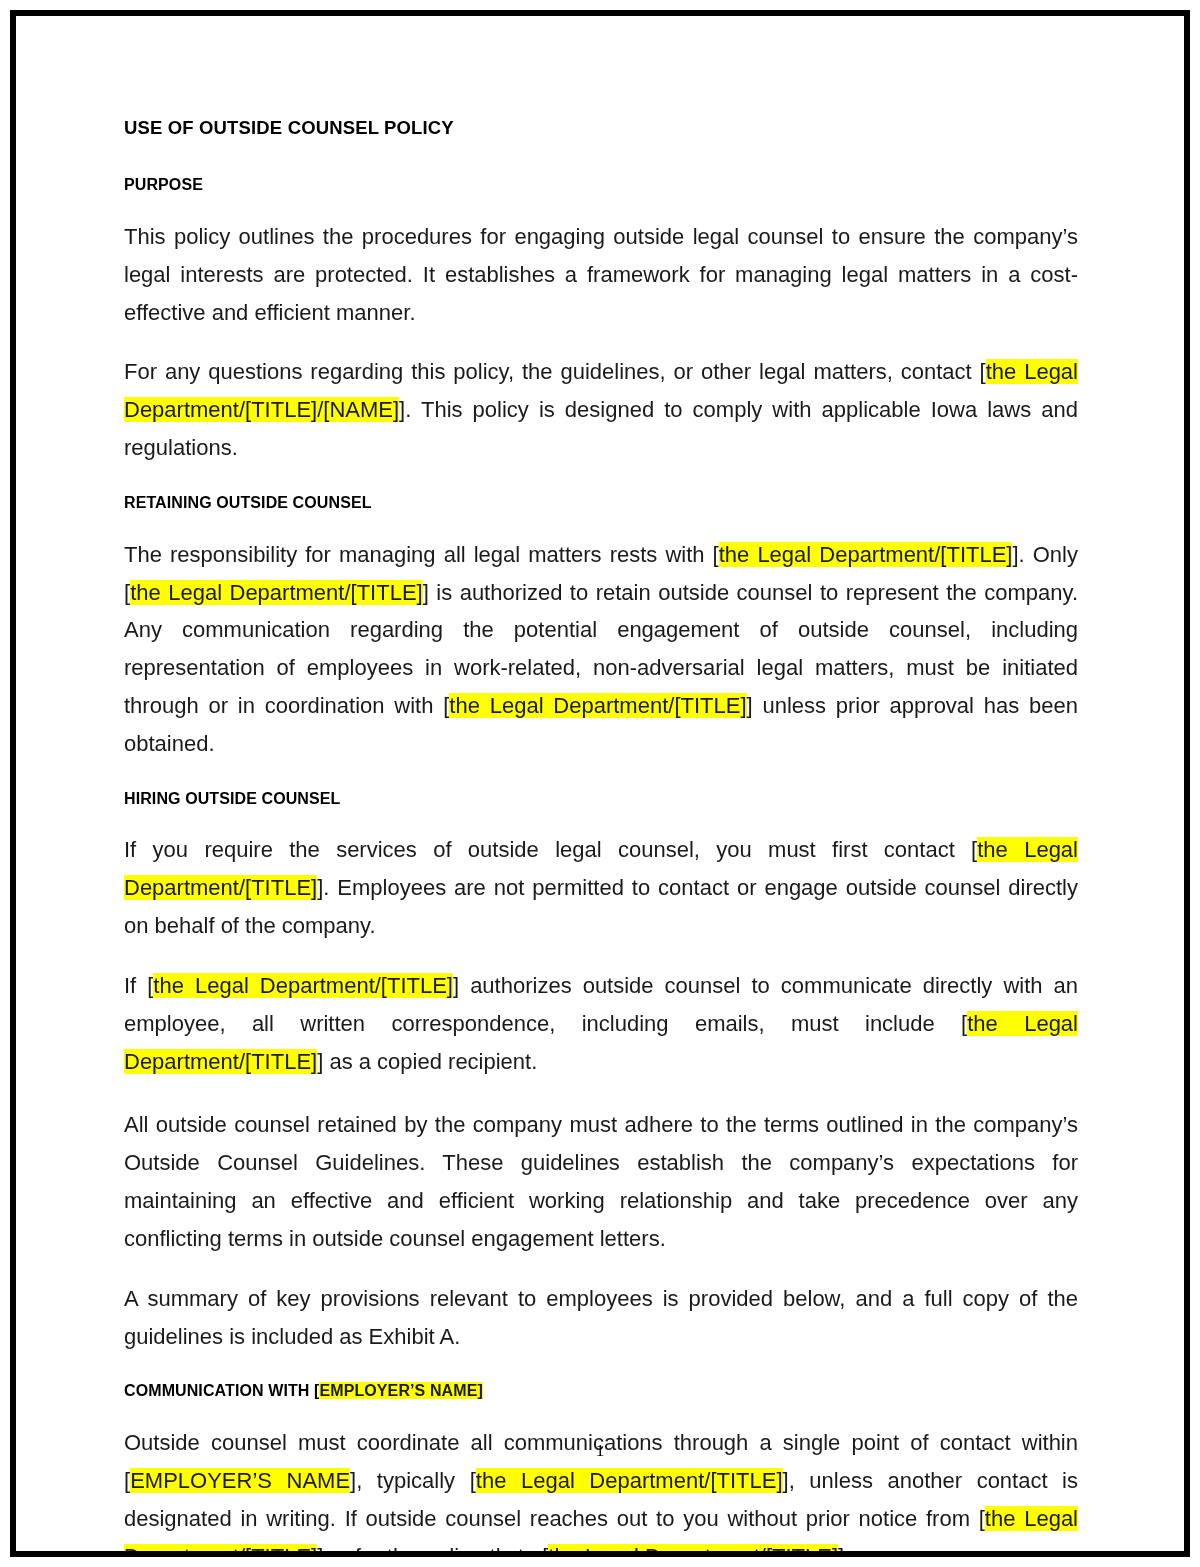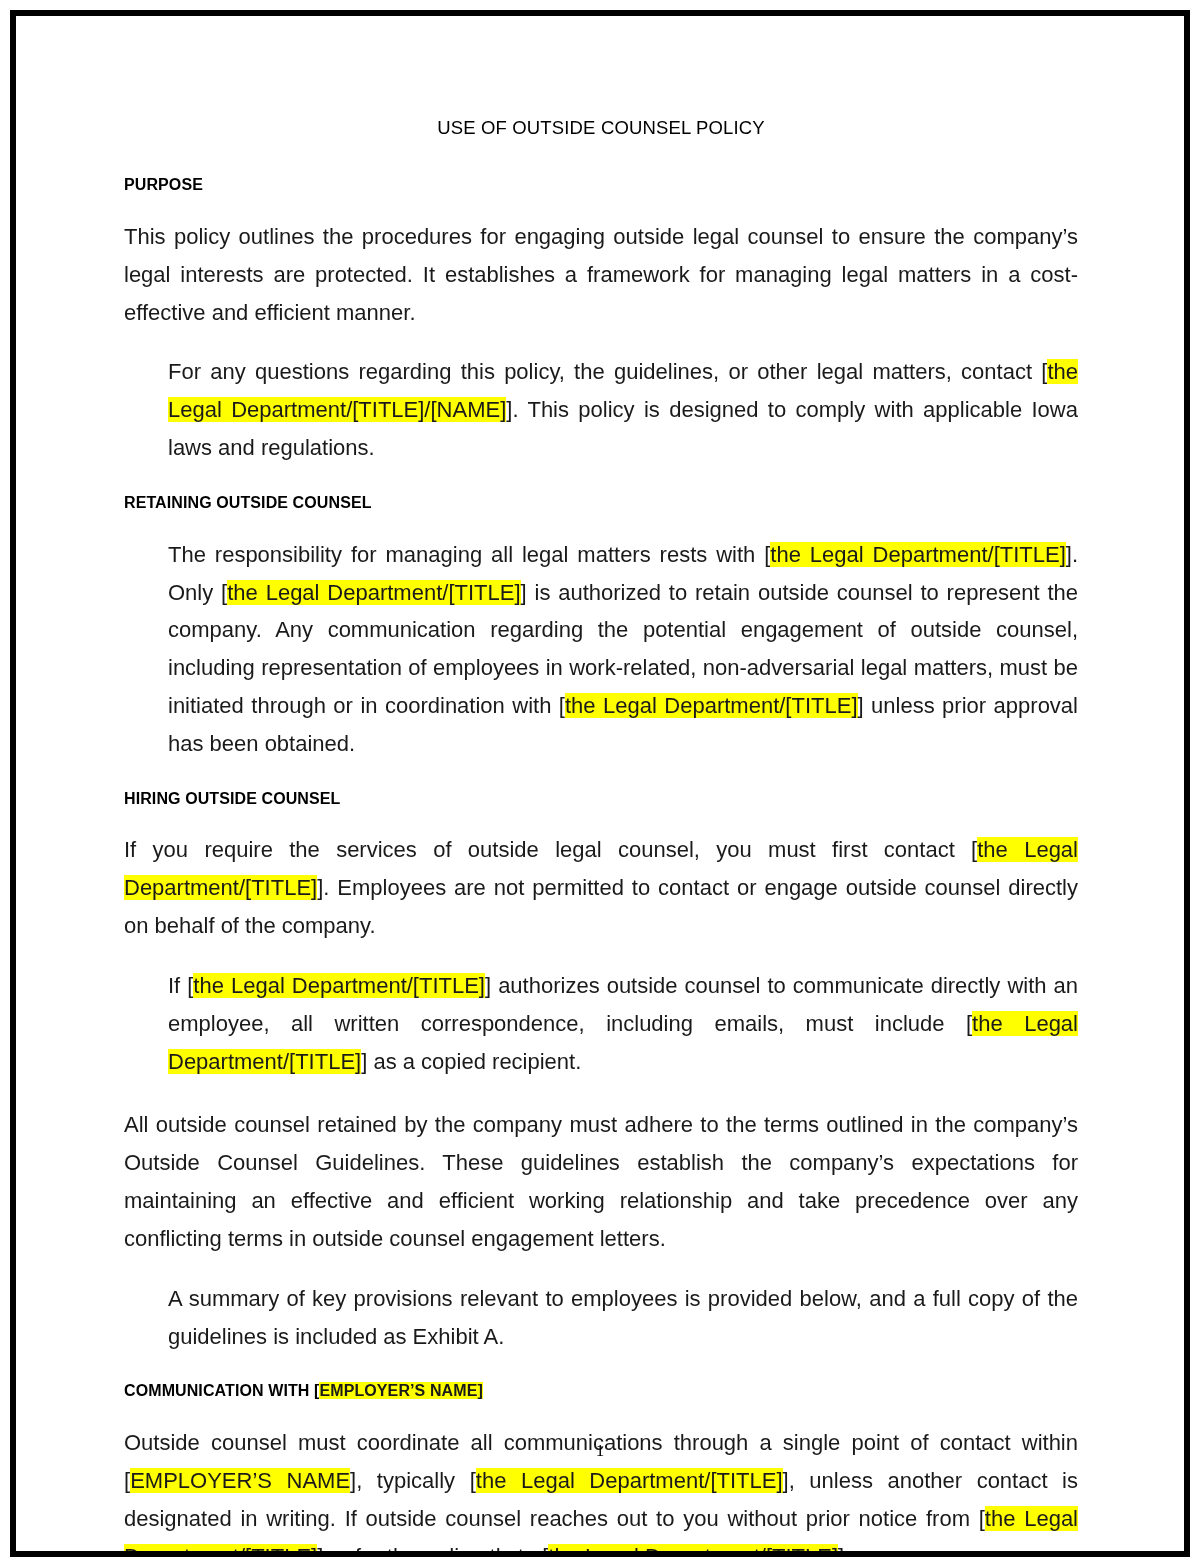--- a/index.html
+++ b/index.html
@@ -34,22 +34,22 @@
 
   
   #doc-body {
     position: absolute;
     left: 108px;
     top: 100px;
     width: 954px;
   }
 
   .doc-title {
-    text-align: center;
-    font-weight: normal;
+    text-align: left;
+    font-weight: bold;
     font-size: 18.5px;
     letter-spacing: 0.15px;
     color: #000000;
     margin: 0 0 36px 0;
     line-height: 1.25;
   }
 
   .section-heading {
     font-weight: bold;
     font-size: 16px;
@@ -63,21 +63,20 @@
     font-size: 22px;
     color: #1a1a1a;
     text-align: justify;
     text-justify: inter-word;
     line-height: 1.72;
     margin: 0 0 22px 0;
     hyphens: none;
   }
   .para.last-of-section {
     margin-bottom: 26px;
-    margin-left: 44px;
   }
   .para:last-child {
     margin-bottom: 0;
   }
 
   mark.hl {
     background: #FFFF00;
     color: #1a1a1a;
     padding: 0;
     box-decoration-break: clone;

